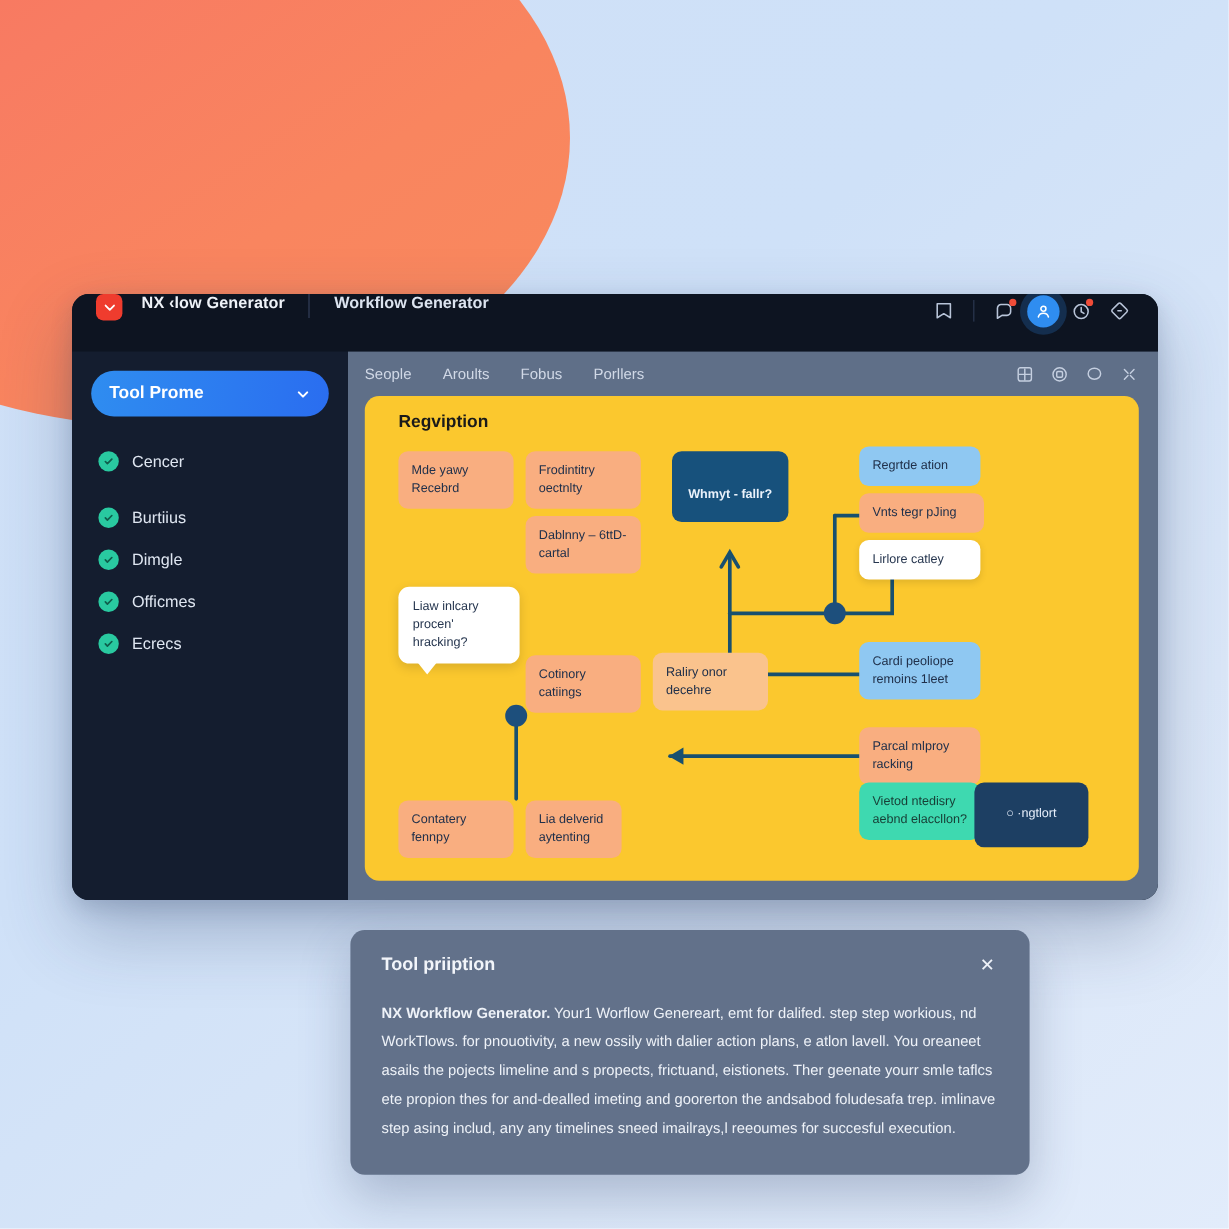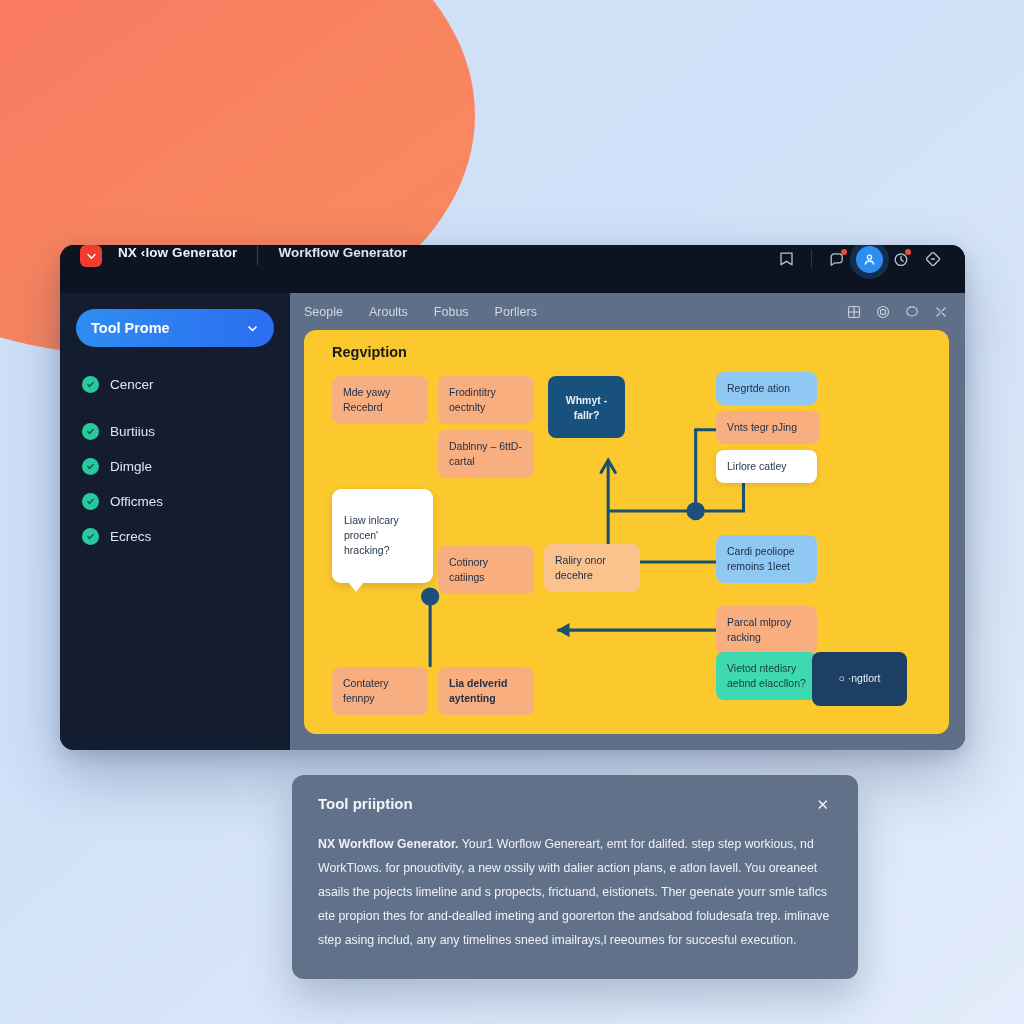--- a/index.html
+++ b/index.html
@@ -221,21 +221,21 @@
   .node.navy    { background: #17517c; color: #eaf2fb; font-weight: 600; }
   .node.white   { background: #ffffff; color: #26364f; box-shadow: 0 2px 6px rgba(0,0,0,.10); }
   .node.teal    { background: #3ed9b0; color: #173d35; }
   .node.darkbtn { background: #1d3f63; color: #e6eefa; display:flex; align-items:center; gap:7px; font-size:10.5px; }
 
   
   #bubble {
     position: absolute;
     background: #ffffff;
     border-radius: 9px;
-    padding: 24px 12px;
+    padding: 9px 12px;
     font-size: 10.5px;
     line-height: 1.45;
     color: #26364f;
     box-shadow: 0 3px 9px rgba(0,0,0,.13);
     cursor: pointer;
   }
   #bubble:after {
     content: "";
     position: absolute;
     left: 16px; bottom: -9px;
@@ -448,34 +448,34 @@
 
               <path d="M124 265 L124 330"></path>
               <circle cx="124" cy="262" r="9" fill="#1d4f7c" stroke="none"></circle>
 
               <path d="M265 145 L265 178" stroke="none"></path>
             </g>
           </svg>
 
           <div class="node peach" style="left:28px;  top:46px;  width:96px;">Mde yawy Recebrd</div>
           <div class="node peach" style="left:134px; top:46px;  width:96px;">Frodintitry oectnlty</div>
-          <div class="node navy" style="left:244px; top:46px;  width:77px; text-align:center; padding-top:17px; padding-bottom:15px;">Whmyt - fallr?</div>
+          <div class="node navy" style="left:256px; top:46px;  width:97px; text-align:center; padding-top:29px; padding-bottom:15px;">Whmyt - fallr?</div>
           <div class="node peach" style="left:134px; top:100px; width:96px;">Dablnny – 6ttD- cartal</div>
 
           <div class="node blue" style="left:412px; top:42px;  width:101px;">Regrtde ation</div>
           <div class="node peach" style="left:412px; top:81px;  width:104px;">Vnts tegr pJing</div>
           <div class="node white" style="left:412px; top:120px; width:101px;">Lirlore catley</div>
 
           <div class="node peach" style="left:134px; top:216px; width:96px;">Cotinory catiings</div>
           <div class="node peach2" style="left:240px; top:214px; width:96px;">Raliry onor decehre</div>
           <div class="node blue" style="left:412px; top:205px; width:101px;">Cardi peoliope remoins 1leet</div>
           <div class="node peach" style="left:412px; top:276px; width:101px;">Parcal mlproy racking</div>
 
           <div class="node peach" style="left:28px;  top:337px; width:96px;">Contatery fennpy</div>
-          <div class="node peach" style="left:134px; top:337px; width:96px;font-weight:bold;">Lia delverid aytenting</div>
+          <div class="node peach" style="left:134px; top:337px; width:80px;">Lia delverid aytenting</div>
 
           <div class="node teal" style="left:412px; top:322px; width:101px;">Vietod ntedisry aebnd elaccllon?</div>
           <div class="node darkbtn" style="left:508px; top:322px; width:95px; height:54px; justify-content:center;">○ ·ngtlort</div>
 
           <div id="bubble" style="left:28px; top:159px; width:101px;">Liaw inlcary procen' hracking?</div>
 
         </div>
       </div>
     </div>
   </div>

